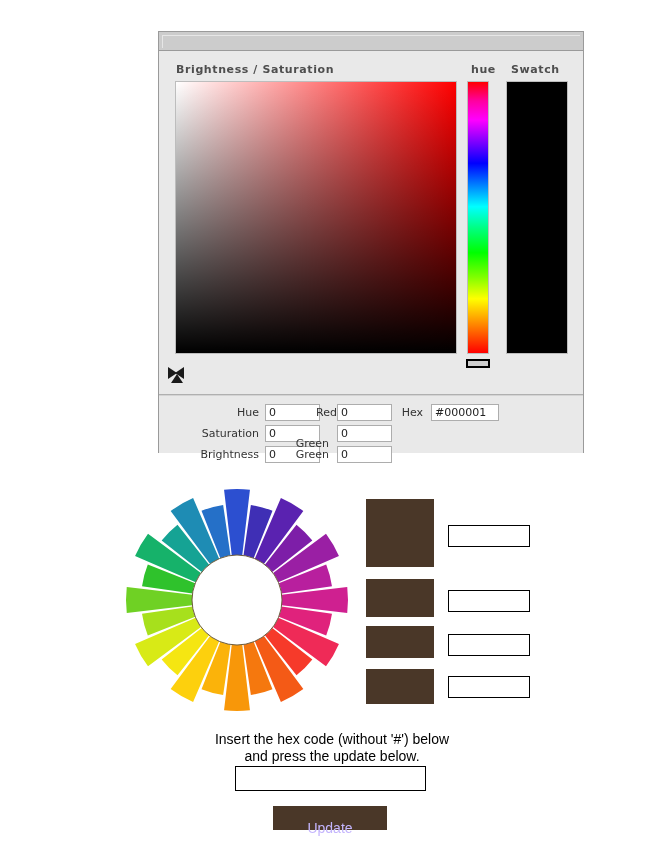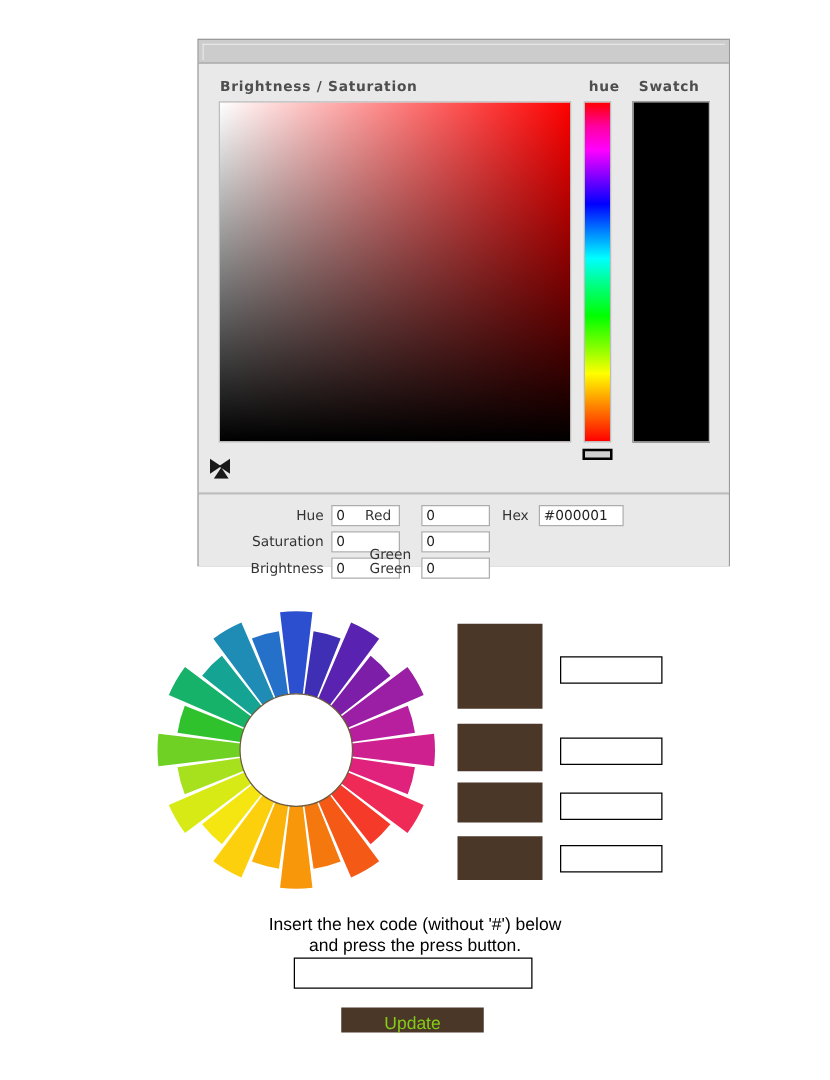--- a/index.html
+++ b/index.html
@@ -229,27 +229,27 @@
     overflow: hidden;
     white-space: nowrap;
   }
   #update-button {
     position: absolute;
     left: 273px;
     top: 806px;
     width: 114px;
     height: 20px;
     background: #4a3728;
-    color: #84cc16;
+    color: #c4b5fd;
     font-family: "Liberation Sans", sans-serif;
     font-size: 14px;
     line-height: 20px;
     border: none;
     cursor: pointer;
-    padding: 2px;
+    padding: 12px;
   }
 </style>
 </head>
 <body>
 
 <div id="picker-window">
 
   <div id="picker-titlebar">
     <div id="picker-titlebar-inner"></div>
   </div>
@@ -278,21 +278,21 @@
 
     <div class="field-label" style="left:36px;  top:8px;  width:64px;">Hue</div>
     <div class="field-input" style="left:106px; top:8px;  width:55px;">0</div>
 
     <div class="field-label" style="left:20px;  top:29px; width:80px;text-align:right;">Saturation</div>
     <div class="field-input" style="left:106px; top:29px; width:55px;">0</div>
 
     <div class="field-label" style="left:12px;  top:50px; width:88px;text-align:right;">Brightness</div>
     <div class="field-input" style="left:106px; top:50px; width:55px;">0</div>
 
-    <div class="field-label" style="left:104px; top:8px;  width:50px;">Red</div>
+    <div class="field-label" style="left:128px; top:8px;  width:50px;">Red</div>
     <div class="field-input" style="left:178px; top:8px;  width:55px;">0</div>
 
     <div class="field-label" style="left:120px; top:39px; width:50px;">Green</div>
     <div class="field-input" style="left:178px; top:29px; width:55px;">0</div>
 
     <div class="field-label" style="left:120px; top:50px; width:50px;">Green</div>
     <div class="field-input" style="left:178px; top:50px; width:55px;">0</div>
 
     <div class="field-label" style="left:218px; top:8px;  width:46px;">Hex</div>
     <div class="field-input" style="left:272px; top:8px;  width:68px;">#000001</div>
@@ -336,18 +336,18 @@
 <div class="palette-input" style="left:448px; top:590px;"></div>
 
 <div class="palette-swatch" style="left:366px; top:626px; width:68px; height:32px;"></div>
 <div class="palette-input" style="left:448px; top:634px;"></div>
 
 <div class="palette-swatch" style="left:366px; top:669px; width:68px; height:35px;"></div>
 <div class="palette-input" style="left:448px; top:676px;"></div>
 
 <div id="hint-text">
   <div>Insert the hex code (without '#') below</div>
-  <div>and press the press button.</div>
+  <div>and press the update below.</div>
 </div>
 
 <div id="hex-entry"></div>
 
 <button id="update-button">Update</button>
 
 </body></html>

